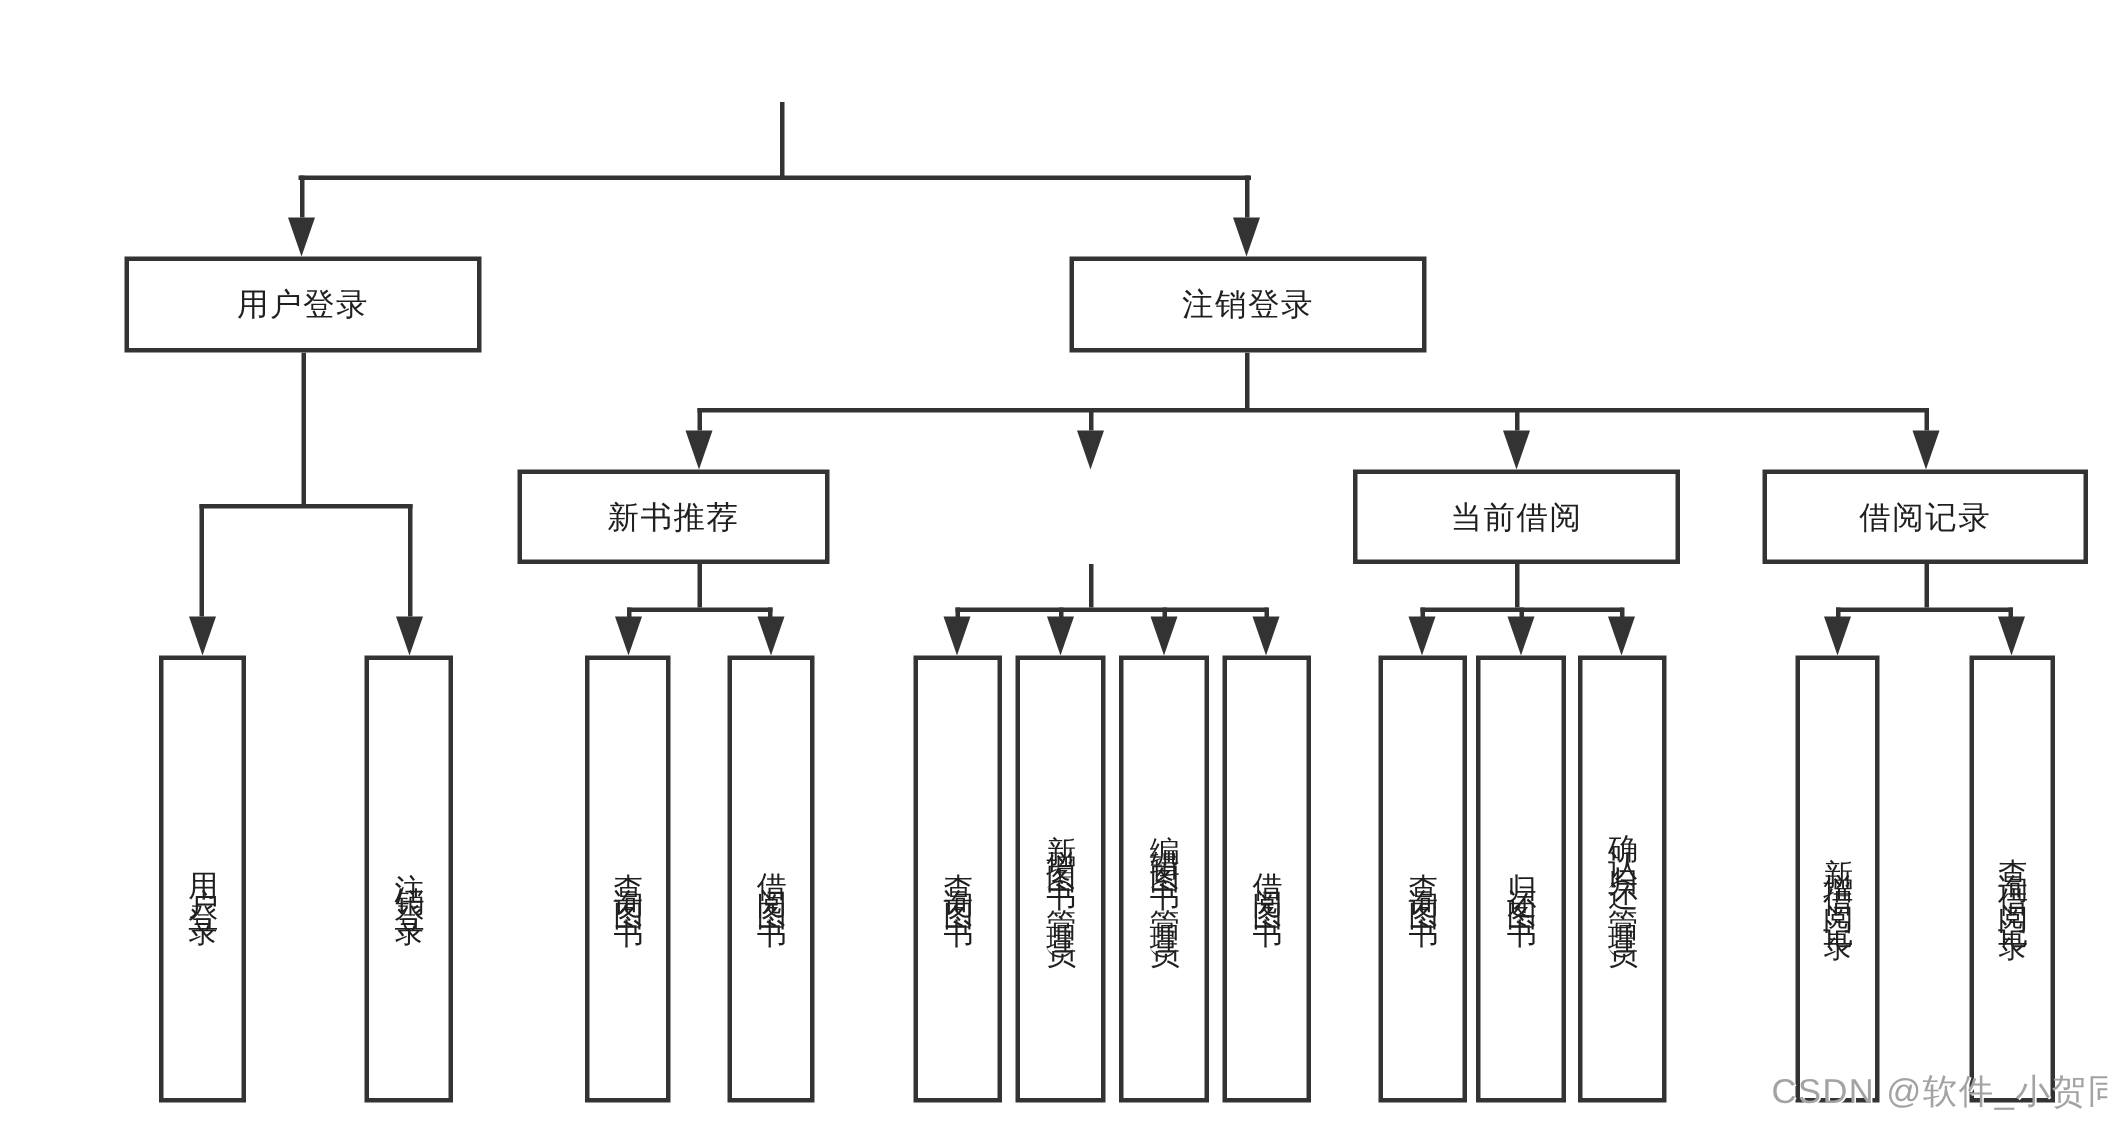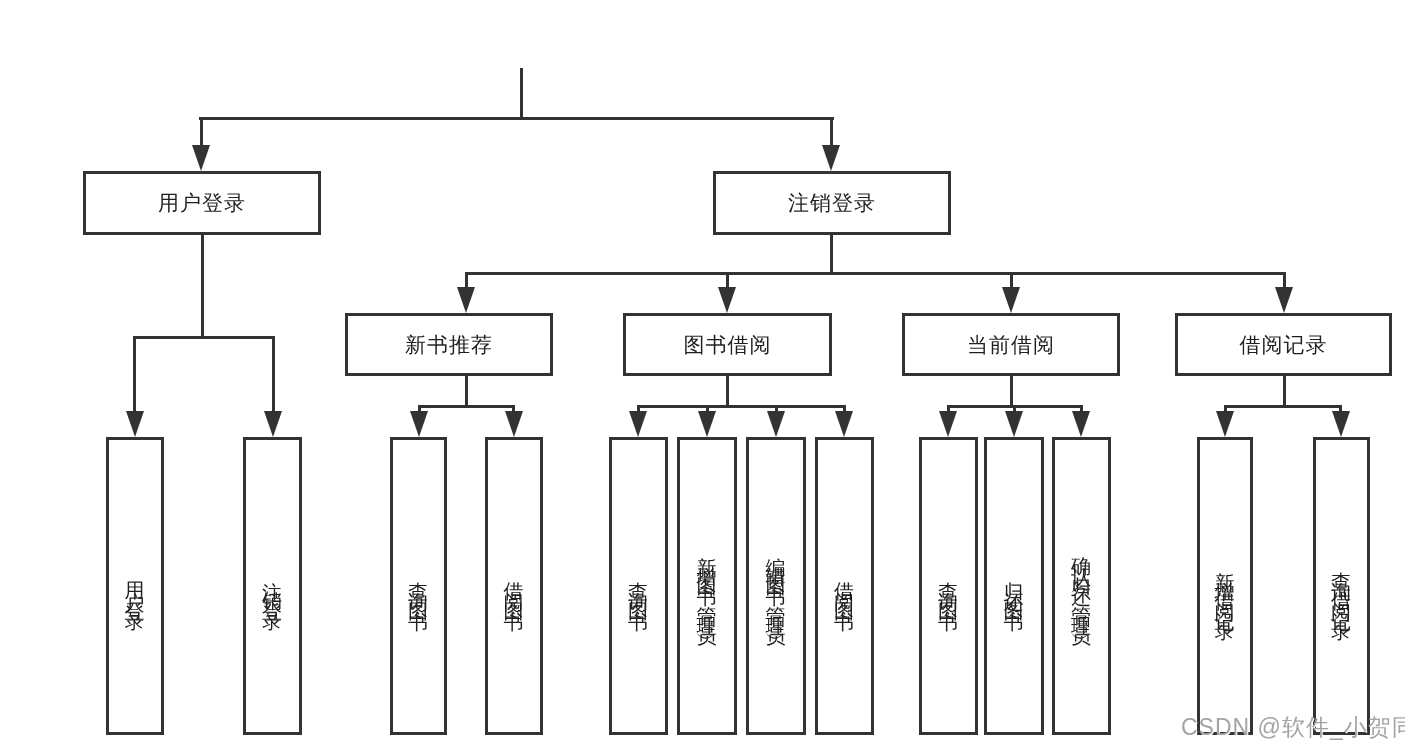--- a/index.html
+++ b/index.html
@@ -111,23 +111,20 @@
   <div class="vl" style="left:726px; top:272px; height:15px;"></div>
   <div class="ah" style="left:718px; top:287px;"></div>
   <div class="vl" style="left:1010px; top:272px; height:15px;"></div>
   <div class="ah" style="left:1002px; top:287px;"></div>
   <div class="vl" style="left:1283px; top:272px; height:15px;"></div>
   <div class="ah" style="left:1275px; top:287px;"></div>
 
   <div class="box" style="left:345px; top:313px; width:208px; height:63px;">
     <span class="lbl">新书推荐</span>
   </div>
-  <div class="box" style="left:623px; top:313px; width:209px; height:63px;">
-    <span class="lbl">图书借阅</span>
-  </div>
   <div class="box" style="left:902px; top:313px; width:218px; height:63px;">
     <span class="lbl">当前借阅</span>
   </div>
   <div class="box" style="left:1175px; top:313px; width:217px; height:63px;">
     <span class="lbl">借阅记录</span>
   </div>
 
   <div class="vl" style="left:465px; top:376px; height:29px;"></div>
   <div class="vl" style="left:726px; top:376px; height:29px;"></div>
   <div class="vl" style="left:1010px; top:376px; height:29px;"></div>

